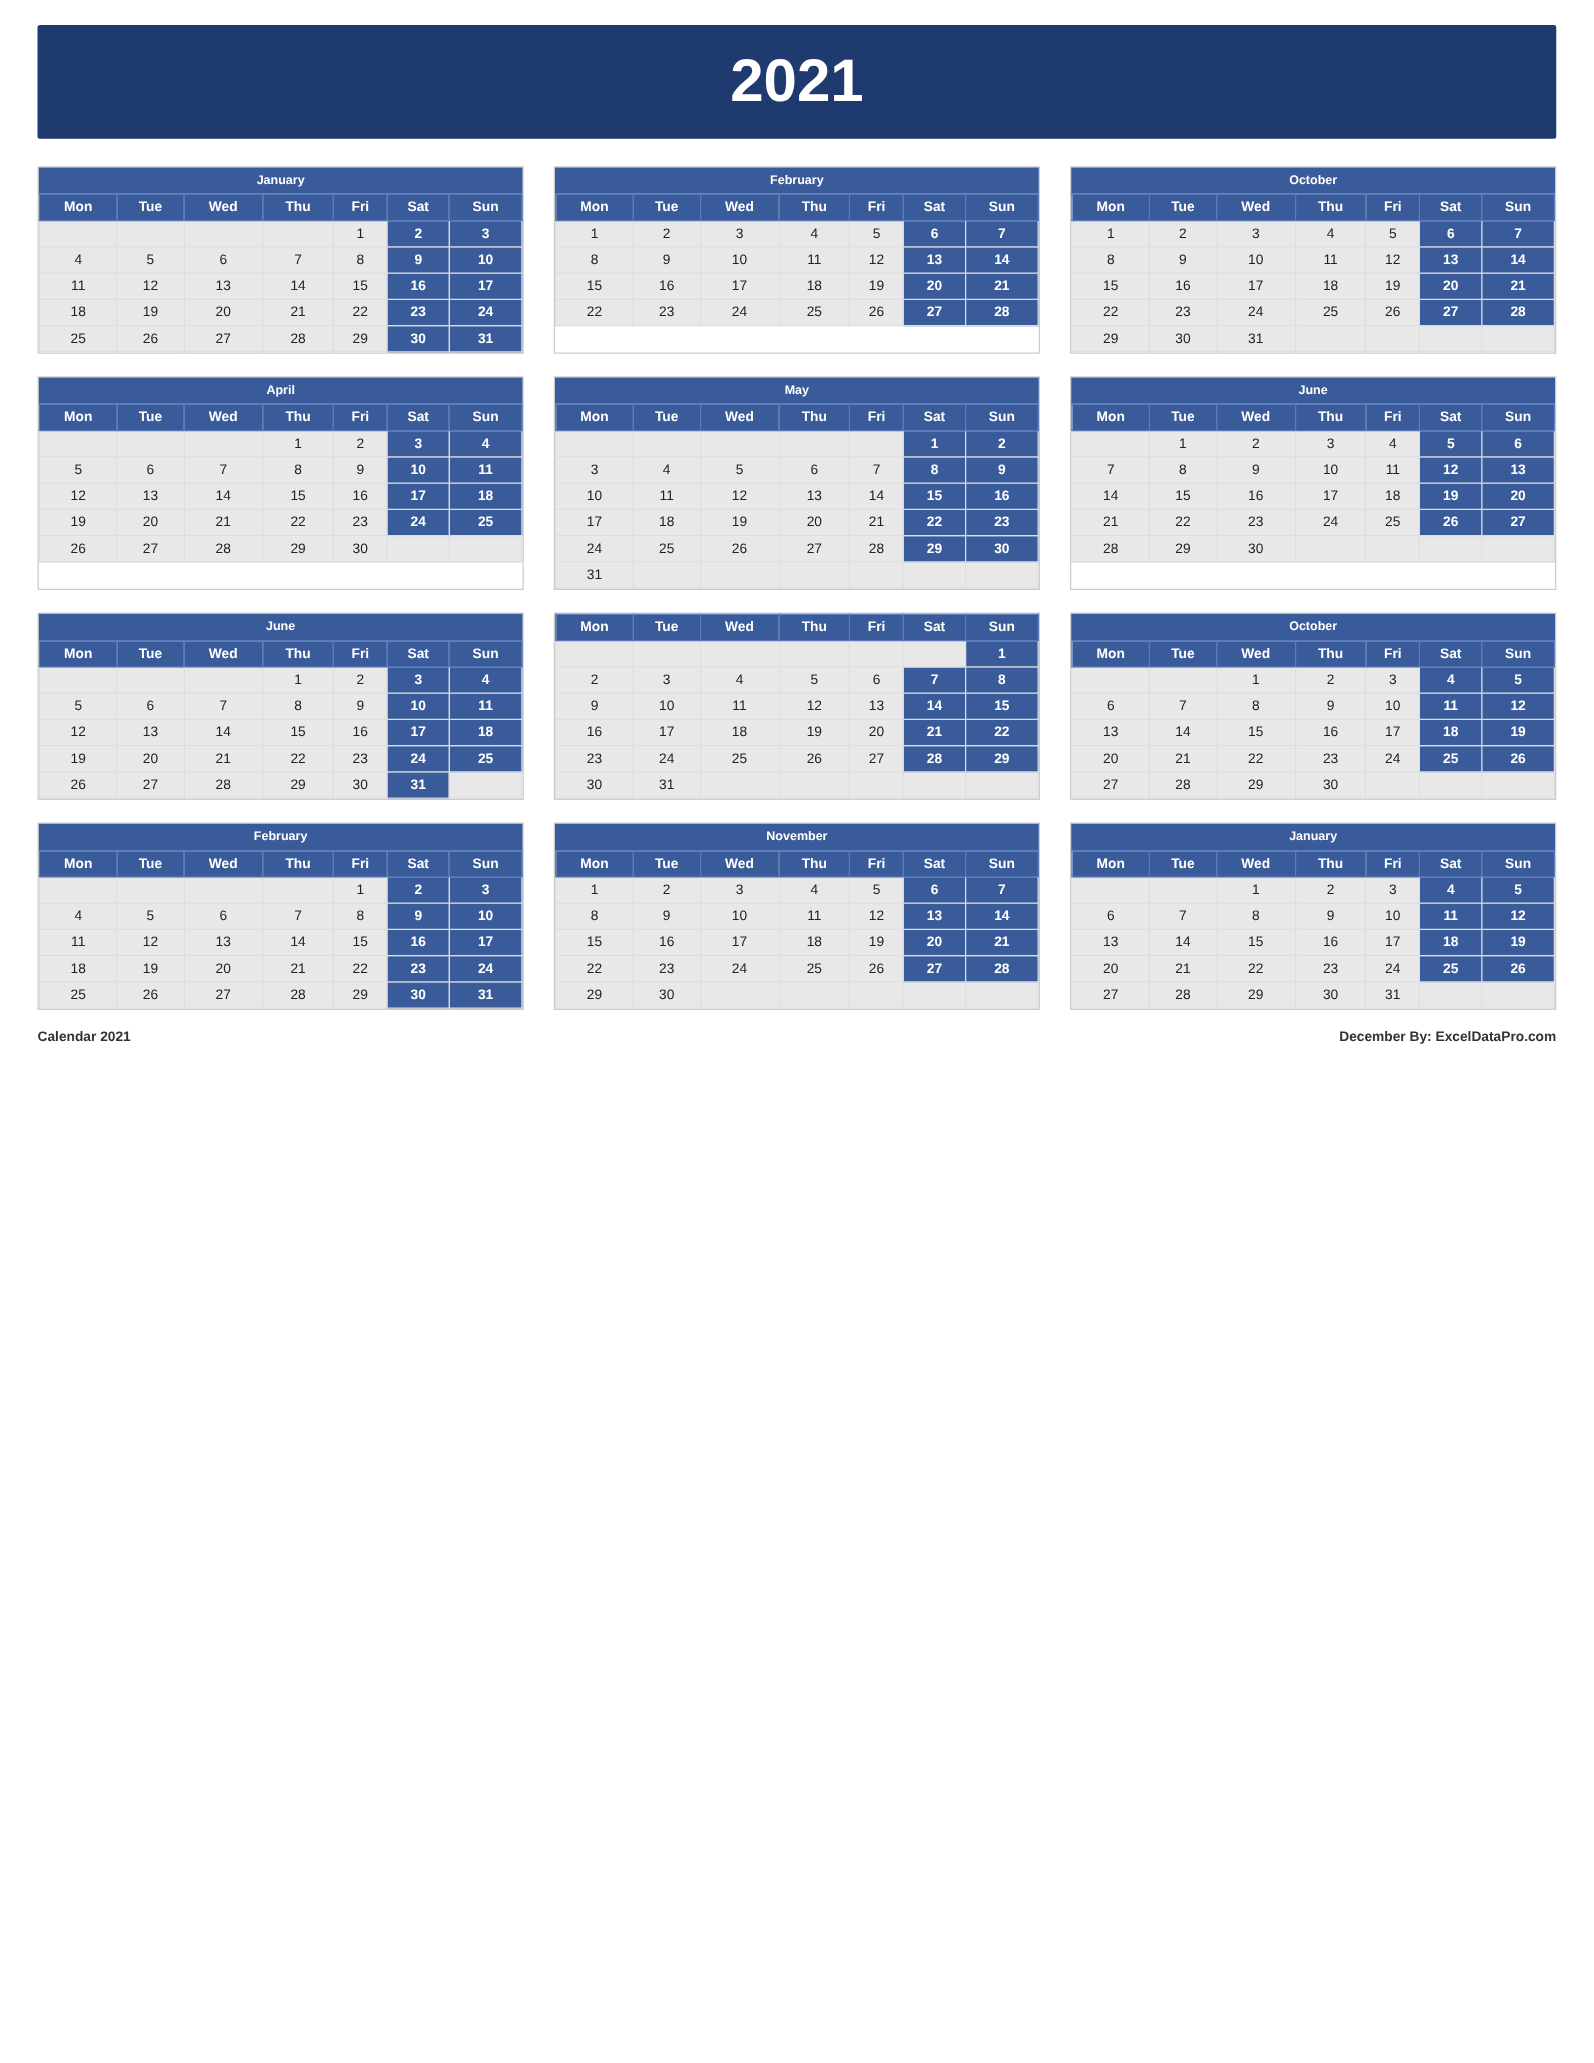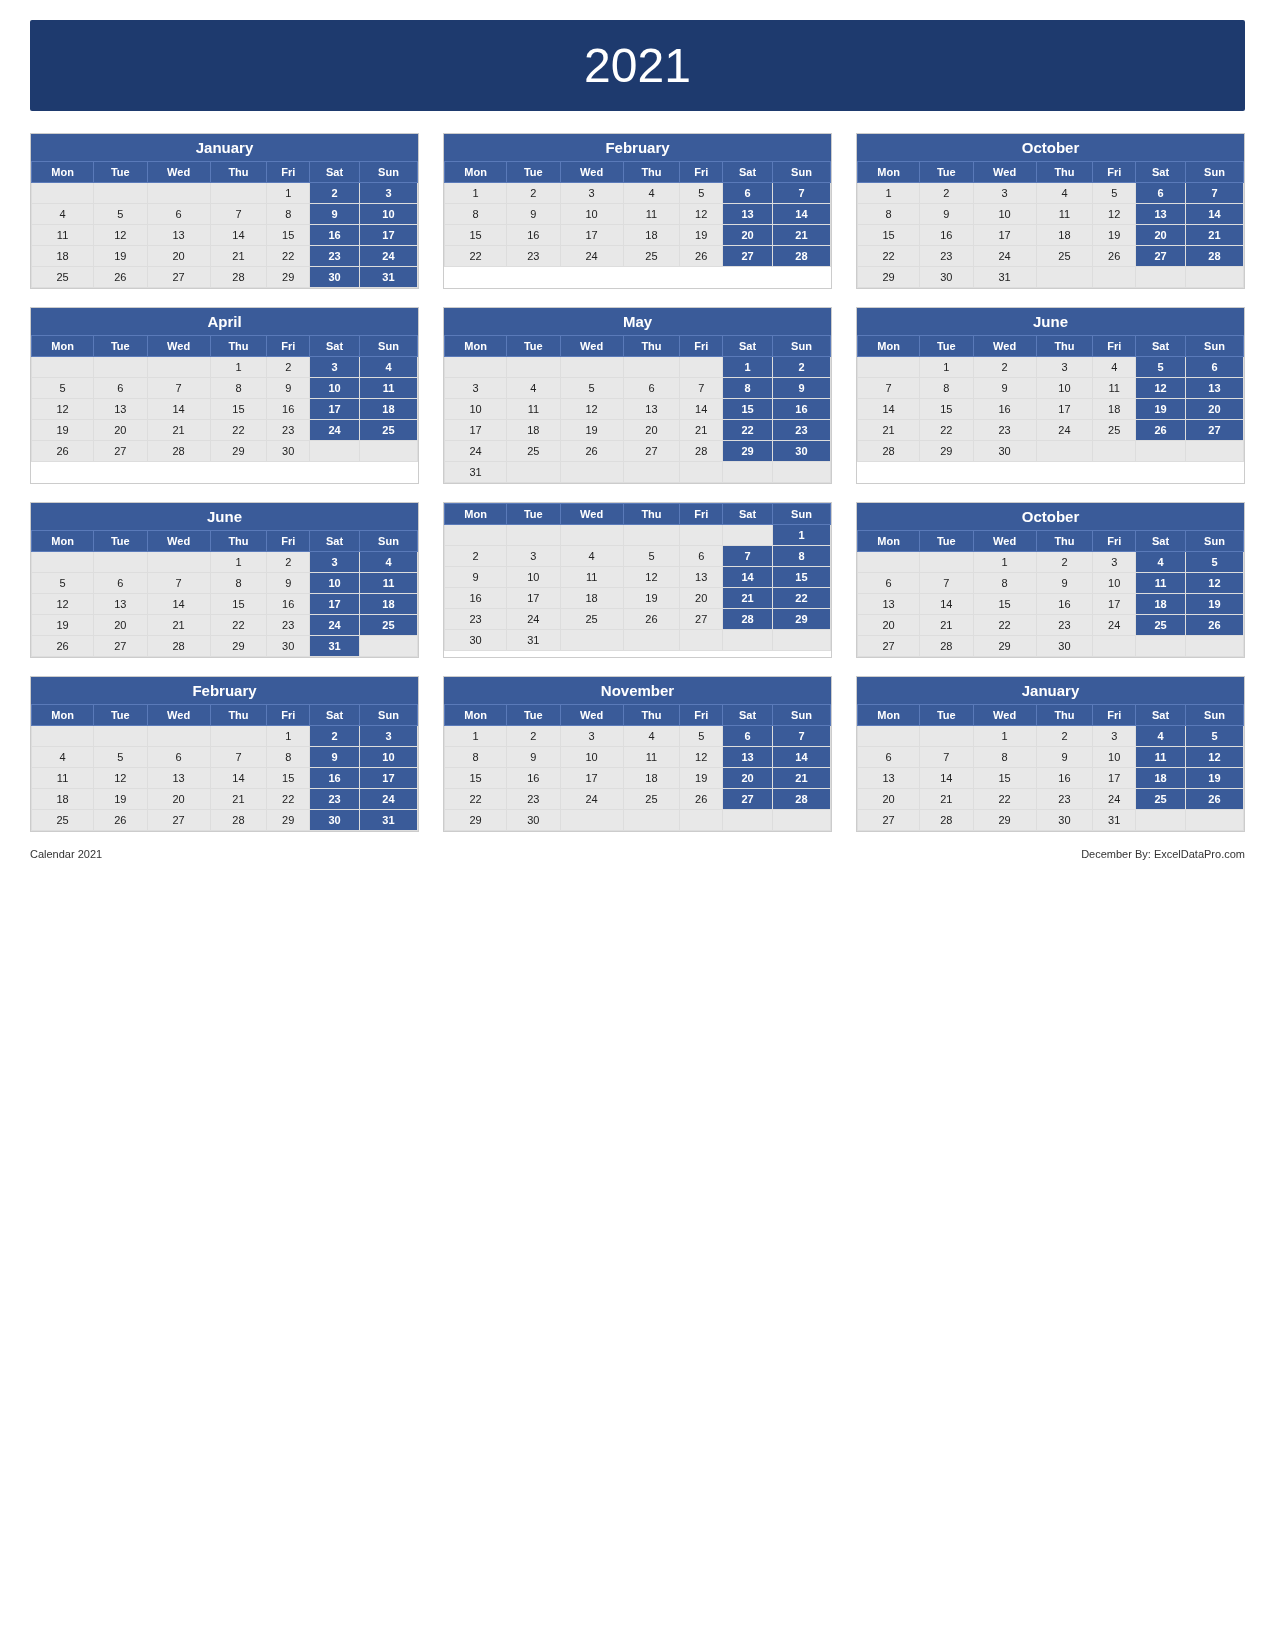--- a/index.html
+++ b/index.html
@@ -8,38 +8,38 @@
       font-family: Arial, sans-serif;
       width: 1275px;
       min-height: 1650px;
       padding: 20px 30px;
     }
     .year-header {
       background: #1e3a6e;
       color: #fff;
       text-align: center;
       font-size: 48px;
-      font-weight: normal;
+      font-weight: bold;
       padding: 18px 0;
       margin-bottom: 22px;
       border-radius: 2px;
     }
     .calendar-grid {
       display: grid;
       grid-template-columns: repeat(3, 1fr);
       gap: 18px 24px;
     }
     .month-block {
       border: 1px solid #ccc;
     }
     .month-title {
       background: #3a5b99;
       color: #fff;
       text-align: center;
-      font-size: 15px;
+      font-size: 10px;
       font-weight: bold;
       padding: 5px 0;
     }
     .month-table {
       width: 100%;
       border-collapse: collapse;
     }
     .month-table th {
       background: #3a5b99;
       color: #fff;
@@ -69,20 +69,21 @@
     }
     .month-table td.empty {
       background: #e8e8e8;
     }
     .footer {
       display: flex;
       justify-content: space-between;
       margin-top: 16px;
       font-size: 11px;
       color: #333;
+      font-weight: bold;
     }
   </style>
 </head>
 <body>
 
 <div class="year-header">2021</div>
 
 <div class="calendar-grid" id="calendar-grid">
     <div class="month-block">
       <div class="month-title">January</div>

